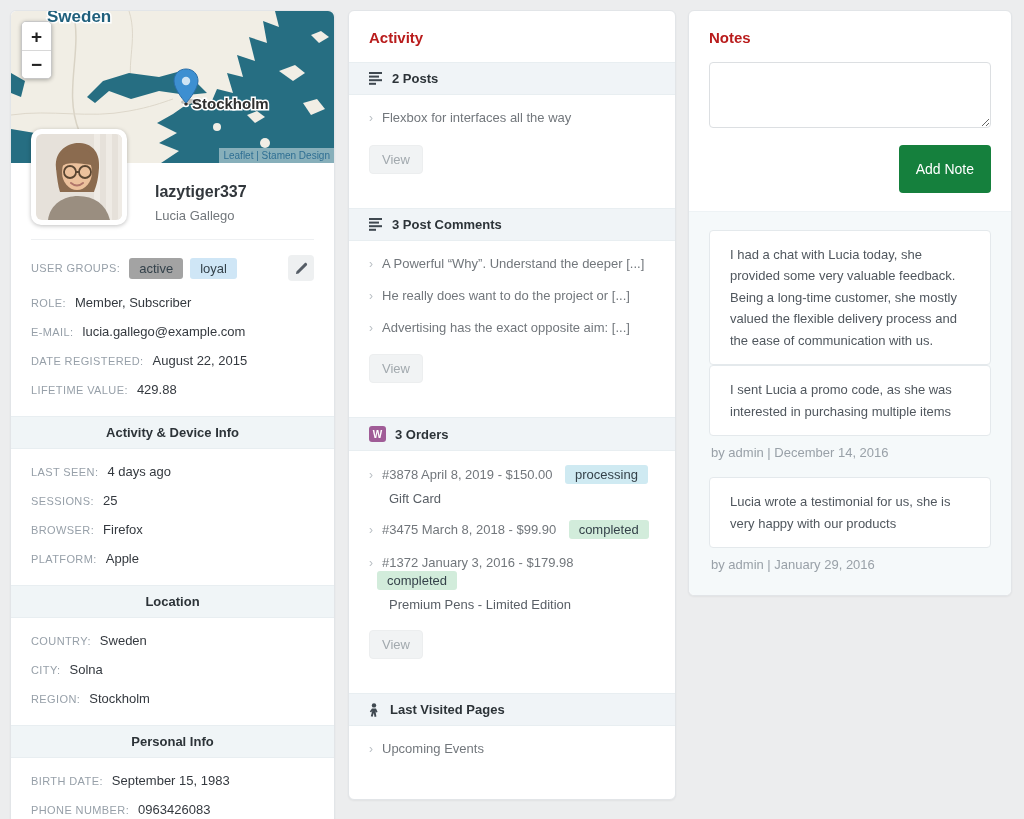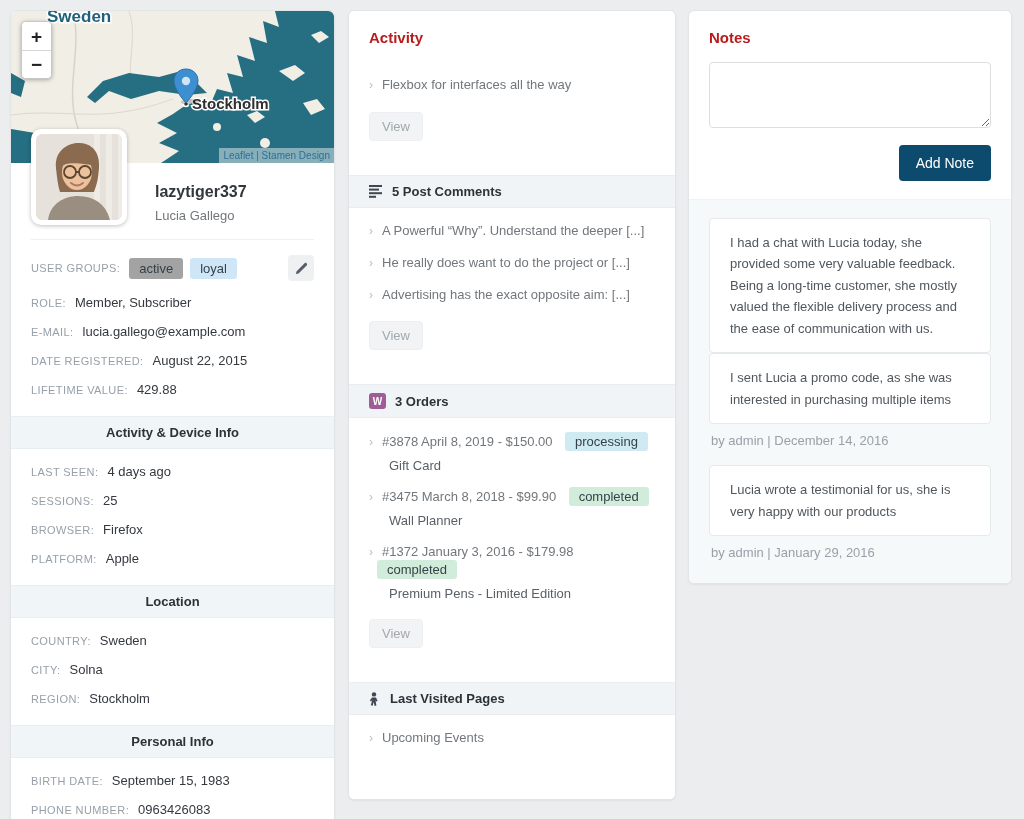--- a/index.html
+++ b/index.html
@@ -104,22 +104,22 @@
   }
 
   
   .note-input {
     display:block; width:calc(100% - 40px); margin:0 20px; height:66px;
     border:1px solid #dcdfe2; border-radius:4px; resize:both;
     font-family:"Liberation Sans", sans-serif; font-size:13px; padding:8px;
   }
   .addnote-row { text-align:right; margin:17px 20px 18px; }
   .addnote-btn {
-    background:#0c4a6e; color:#fff; border:none; border-radius:4px;
-    padding:10px 17px; font-size:14px; cursor:pointer;margin-left:19px;
+    background:#15803d; color:#fff; border:none; border-radius:4px;
+    padding:16px 17px; font-size:14px; cursor:pointer;margin-left:19px;
   }
   .notes-list { background:#f5f9fa; padding:18px 20px 6px; border-radius:0 0 6px 6px; border-top:1px solid #eef3f5; }
   .note-box {
     background:#fff; border:1px solid #e4e9ec; border-radius:4px;
     padding:13px 20px; font-size:13px; color:#50575e; line-height:1.65;
   }
   .note-meta { font-size:13px; color:#99a1a8; margin:9px 0 17px 2px; }
 </style>
 </head>
 <body>
@@ -267,34 +267,43 @@
         <span class="f-label">PHONE NUMBER:</span>
         <span class="f-value">0963426083</span>
       </div>
 
     </div>
   </div>
 
   <div class="card col-mid">
     <div class="panel-title">Activity</div>
 
-    <div class="sec-body">
-      <div class="a-item">Flexbox for interfaces all the way</div>
-      <button class="view-btn">View</button>
-    </div>
-    <div class="sec-gap"></div>
-
     <div class="sec-head">
       <svg width="14" height="13" viewBox="0 0 14 13">
         <rect x="0" y="0" width="13" height="2" fill="#3f4850"></rect>
         <rect x="0" y="3.6" width="10" height="2" fill="#3f4850"></rect>
         <rect x="0" y="7.2" width="13" height="2" fill="#3f4850"></rect>
         <rect x="0" y="10.8" width="7" height="2" fill="#3f4850"></rect>
       </svg>
-      <span>5 Post Comments</span>
+      <span>2 Posts</span>
+    </div>
+    <div class="sec-body">
+      <div class="a-item">Flexbox for interfaces all the way</div>
+      <button class="view-btn">View</button>
+    </div>
+    <div class="sec-gap"></div>
+
+    <div class="sec-head">
+      <svg width="14" height="13" viewBox="0 0 14 13">
+        <rect x="0" y="0" width="13" height="2" fill="#3f4850"></rect>
+        <rect x="0" y="3.6" width="10" height="2" fill="#3f4850"></rect>
+        <rect x="0" y="7.2" width="13" height="2" fill="#3f4850"></rect>
+        <rect x="0" y="10.8" width="7" height="2" fill="#3f4850"></rect>
+      </svg>
+      <span>3 Post Comments</span>
     </div>
     <div class="sec-body">
       <div class="a-item">A Powerful “Why”. Understand the deeper [...]</div>
       <div class="a-item">He really does want to do the project or [...]</div>
       <div class="a-item">Advertising has the exact opposite aim: [...]</div>
       <button class="view-btn">View</button>
     </div>
     <div class="sec-gap"></div>
 
     <div class="sec-head">
@@ -303,21 +312,20 @@
     </div>
     <div class="sec-body">
       <div class="order-item">
         <span class="order-line">#3878 April 8, 2019 - $150.00</span>
         <span class="status st-blue">processing</span>
         <div class="order-product">Gift Card</div>
       </div>
       <div class="order-item">
         <span class="order-line">#3475 March 8, 2018 - $99.90</span>
         <span class="status st-green">completed</span>
-        <div class="order-product">Wall Planner</div>
       </div>
       <div class="order-item">
         <span class="order-line">#1372 January 3, 2016 - $179.98</span>
         <span class="status st-green">completed</span>
         <div class="order-product">Premium Pens - Limited Edition</div>
       </div>
       <button class="view-btn">View</button>
     </div>
     <div class="sec-gap"></div>
 

